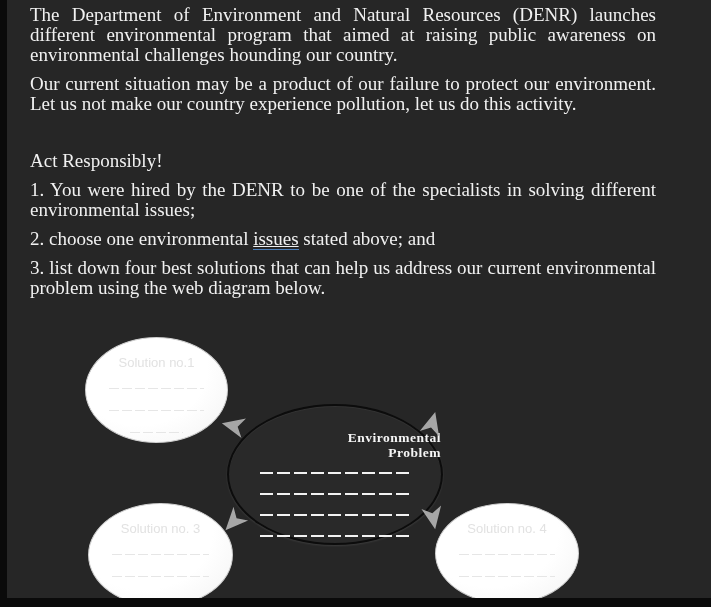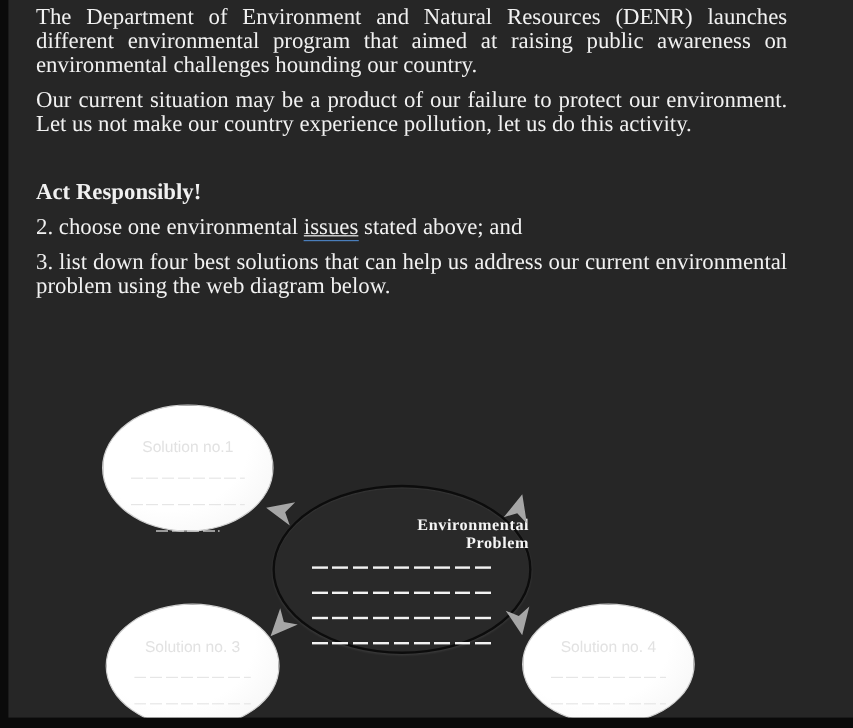--- a/index.html
+++ b/index.html
@@ -18,40 +18,40 @@
   }
   .edge-bottom {
     position: absolute; left: 0; bottom: 0; width: 711px; height: 9px;
     background: #0a0a0a; z-index: 30;
   }
   .doc-text {
     position: absolute; left: 30px; right: 55px; top: 5px;
     font-size: 19px; line-height: 20px;
   }
   .doc-text p { margin: 0 0 9px 0; text-align: justify; }
-  .heading { margin-top: 37px !important; text-align: center; font-weight: bold; }
+  .heading { margin-top: 37px !important; text-align: center; }
   .instr { margin-top: 1px; }
   .u-word {
     text-decoration: underline;
     border-bottom: 1px solid #4a7ebb;
   }
   
   .diagram { position: absolute; inset: 0; }
   .sol-ellipse {
     position: absolute;
     background: radial-gradient(ellipse at 38% 28%, #ffffff 55%, #f2f2f2 100%);
     border: 1px solid #cfcfcf;
     border-radius: 50%;
     z-index: 10;
     text-align: center;
   }
   .sol-label {
     font-family: "Liberation Sans", sans-serif;
     font-size: 13px; color: #e2e2e2;
-    margin-top: 27px;
+    margin-top: 17px;
   }
   .sol-line {
     height: 1px; margin: 21px auto 0 auto; width: 68%;
     background: repeating-linear-gradient(90deg, #e6e6e6 0 10px, transparent 10px 13px);
   }
   .sol-line.short { width: 38%; }
   .sol-line.first { margin-top: 18px; }
   .center-ellipse {
     position: absolute; left: 227px; top: 404px; width: 216px; height: 141px;
     background: #292929;
@@ -80,20 +80,21 @@
 </head>
 <body>
 
 <div class="edge-left"></div>
 <div class="edge-bottom"></div>
 
 <div class="doc-text">
   <p>The Department of Environment and Natural Resources (DENR) launches different environmental program that aimed at raising public awareness on environmental challenges hounding our country.</p>
   <p>Our current situation may be a product of our failure to protect our environment. Let us not make our country experience pollution, let us do this activity.</p>
   <p class="heading">Act Responsibly!</p>
+  <p class="instr">1. You were hired by the DENR to be one of the specialists in solving different environmental issues;</p>
   <p class="instr"><span>2. choose one environmental </span><span class="u-word">issues</span><span> stated above; and</span></p>
   <p class="instr">3. list down four best solutions that can help us address our current environmental problem using the web diagram below.</p>
 </div>
 
 <div class="diagram">
 
   <div class="sol-ellipse" style="left:85px; top:337px; width:143px; height:106px;">
     <div class="sol-label">Solution no.1</div>
     <div class="sol-line first"></div>
     <div class="sol-line"></div>

